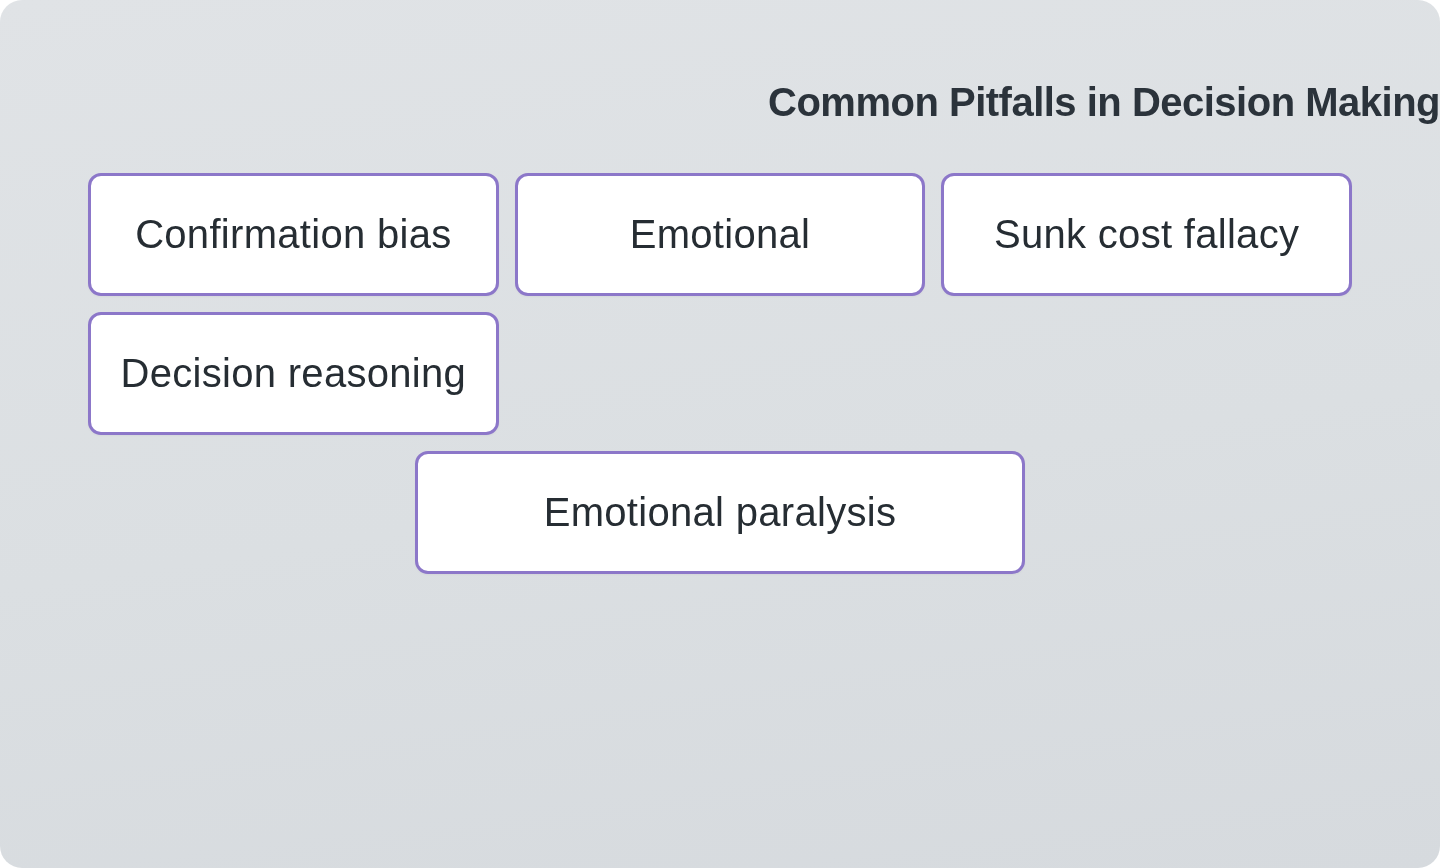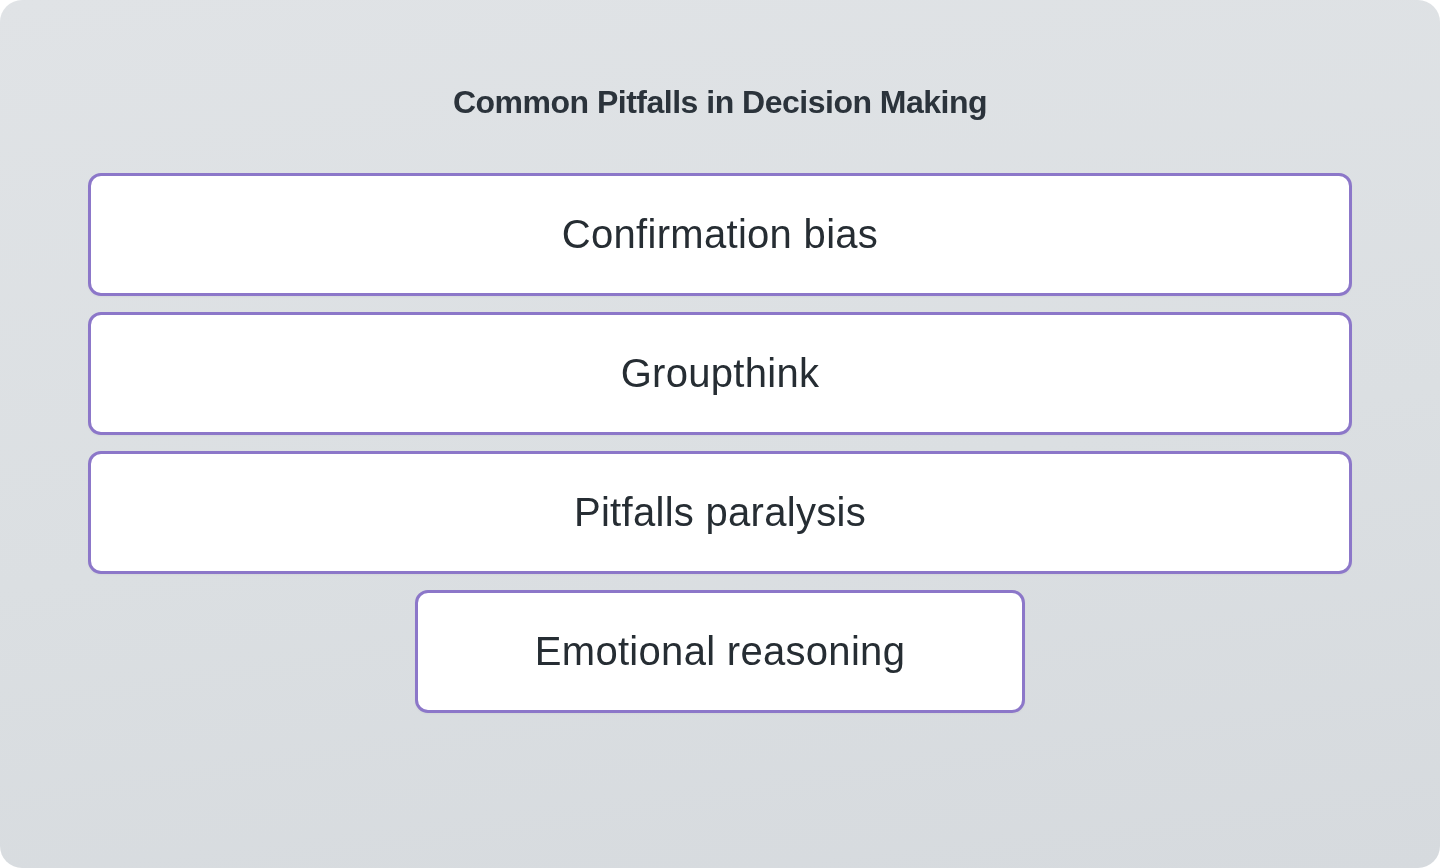--- a/index.html
+++ b/index.html
@@ -12,31 +12,31 @@
     position: relative;
     width: 1440px;
     height: 868px;
     box-sizing: border-box;
     border-radius: 22px;
     background: linear-gradient(172deg, #e0e3e6 0%, #dbdfe2 55%, #d6dade 100%);
     overflow: hidden;
   }
   .title {
     margin: 80px 0 0 0;
-    text-align: center;
-    font-size: 32px;
+    text-align: right;
+    font-size: 40px;
     line-height: 44px;
     font-weight: 700;
     letter-spacing: -0.5px;
     color: #2b333b;
   }
   .grid {
     margin: 49px 88px 0 88px;
     display: grid;
-    grid-template-columns: 1fr;
+    grid-template-columns: 1fr 1fr 1fr;
     column-gap: 49px;
     row-gap: 41px;
     gap: 16px;
   }
   .card {
     box-sizing: border-box;
     height: 123px;
     background: #ffffff;
     border: 3px solid #8c77c9;
     border-radius: 13px;
@@ -65,28 +65,31 @@
 
   <h1 class="title">Common Pitfalls in Decision Making</h1>
 
   <div class="grid">
 
     <div class="card">
       <span class="card-label">Confirmation bias</span>
     </div>
 
     <div class="card">
-      <span class="card-label">Groupthink</span>
+      <span class="card-label">Emotional</span>
     </div>
 
 
+    <div class="card">
+      <span class="card-label">Sunk cost fallacy</span>
+    </div>
 
 
     <div class="card">
-      <span class="card-label">Pitfalls paralysis</span>
+      <span class="card-label">Decision reasoning</span>
     </div>
 
     <div class="card card-center">
-      <span class="card-label">Emotional reasoning</span>
+      <span class="card-label">Emotional paralysis</span>
     </div>
 
   </div>
 </div>
 
 </body></html>

